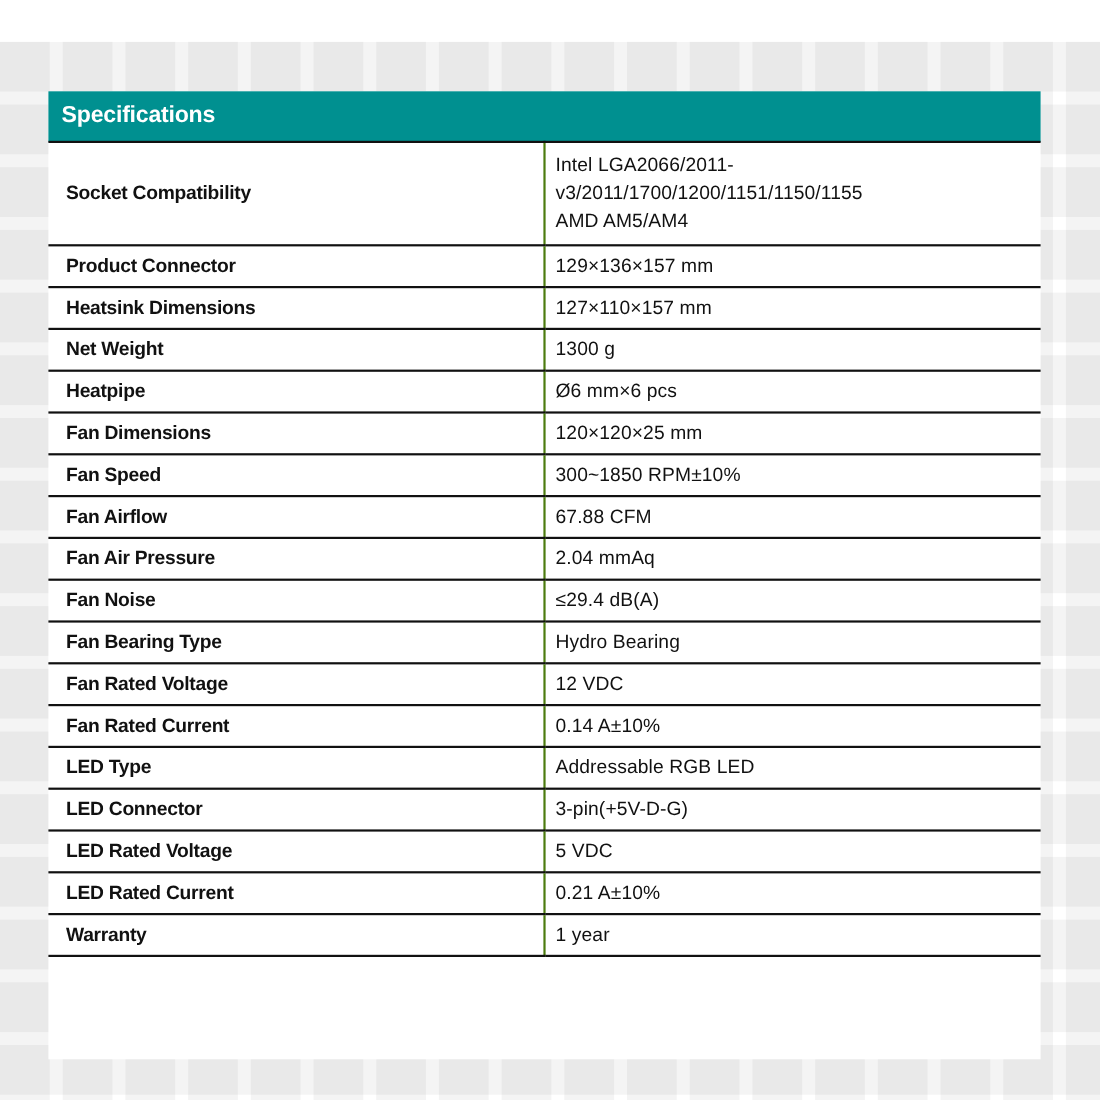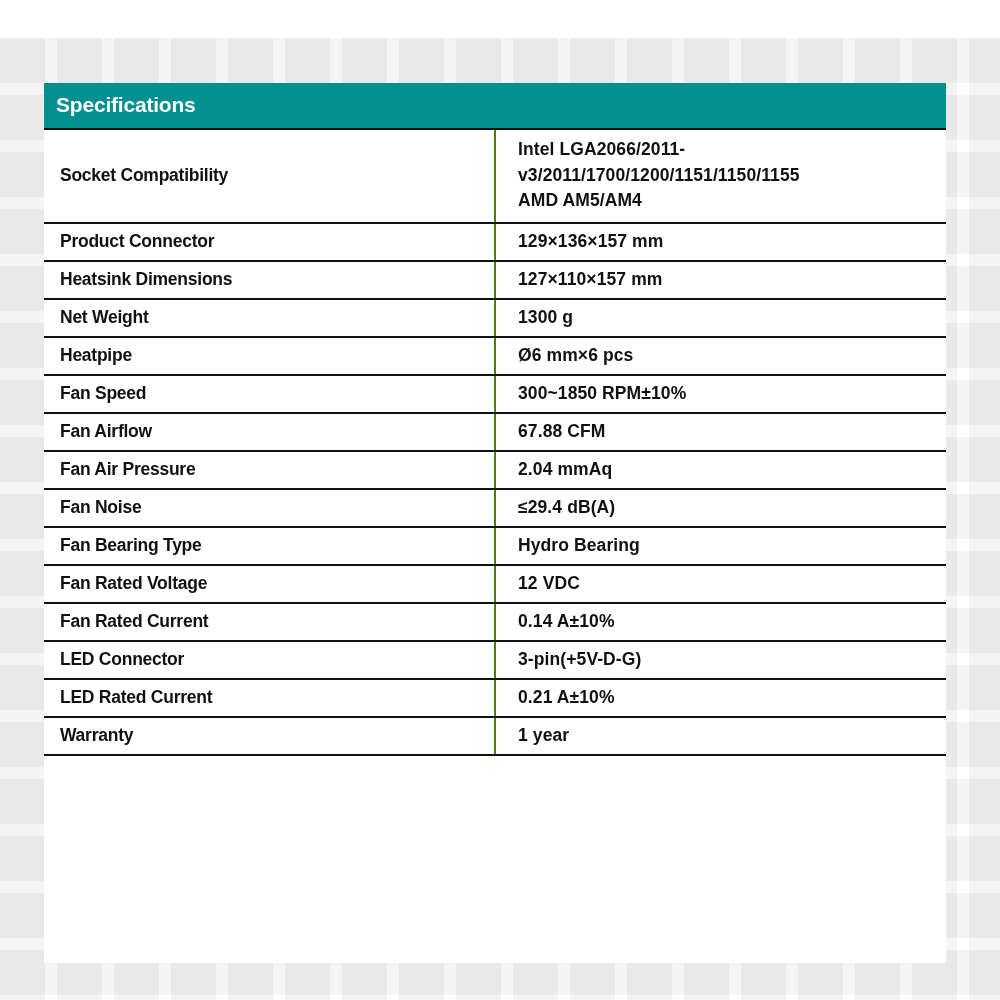--- a/index.html
+++ b/index.html
@@ -85,22 +85,22 @@
 
   #spec-table td.spec-label {
     width: 383px;
     font-weight: bold;
     letter-spacing: -0.25px;
     padding: 7px 8px 8px 16px;
     border-right: 2px solid #4d7c0f;
   }
 
   #spec-table td.spec-value {
-    padding: 7px 8px 8px 22px;
-    font-weight: bold;
+    padding: 7px 8px 8px 9px;
+    font-weight: normal;
     letter-spacing: 0.1px;
   }
 
   #spec-table td.spec-value .multiline {
     display: block;
     line-height: 1.47;
     white-space: pre-line;
   }
 </style>
 </head>
@@ -136,20 +136,24 @@
         </tr>
         <tr>
           <td class="spec-label">Net Weight</td>
           <td class="spec-value">1300 g</td>
         </tr>
         <tr>
           <td class="spec-label">Heatpipe</td>
           <td class="spec-value">Ø6 mm×6 pcs</td>
         </tr>
         <tr>
+          <td class="spec-label">Fan Dimensions</td>
+          <td class="spec-value">120×120×25 mm</td>
+        </tr>
+        <tr>
           <td class="spec-label">Fan Speed</td>
           <td class="spec-value">300~1850 RPM±10%</td>
         </tr>
         <tr>
           <td class="spec-label">Fan Airflow</td>
           <td class="spec-value">67.88 CFM</td>
         </tr>
         <tr>
           <td class="spec-label">Fan Air Pressure</td>
           <td class="spec-value">2.04 mmAq</td>
@@ -164,22 +168,30 @@
         </tr>
         <tr>
           <td class="spec-label">Fan Rated Voltage</td>
           <td class="spec-value">12 VDC</td>
         </tr>
         <tr>
           <td class="spec-label">Fan Rated Current</td>
           <td class="spec-value">0.14 A±10%</td>
         </tr>
         <tr>
+          <td class="spec-label">LED Type</td>
+          <td class="spec-value">Addressable RGB LED</td>
+        </tr>
+        <tr>
           <td class="spec-label">LED Connector</td>
           <td class="spec-value">3-pin(+5V-D-G)</td>
+        </tr>
+        <tr>
+          <td class="spec-label">LED Rated Voltage</td>
+          <td class="spec-value">5 VDC</td>
         </tr>
         <tr>
           <td class="spec-label">LED Rated Current</td>
           <td class="spec-value">0.21 A±10%</td>
         </tr>
         <tr>
           <td class="spec-label">Warranty</td>
           <td class="spec-value">1 year</td>
         </tr>
       </tbody>

